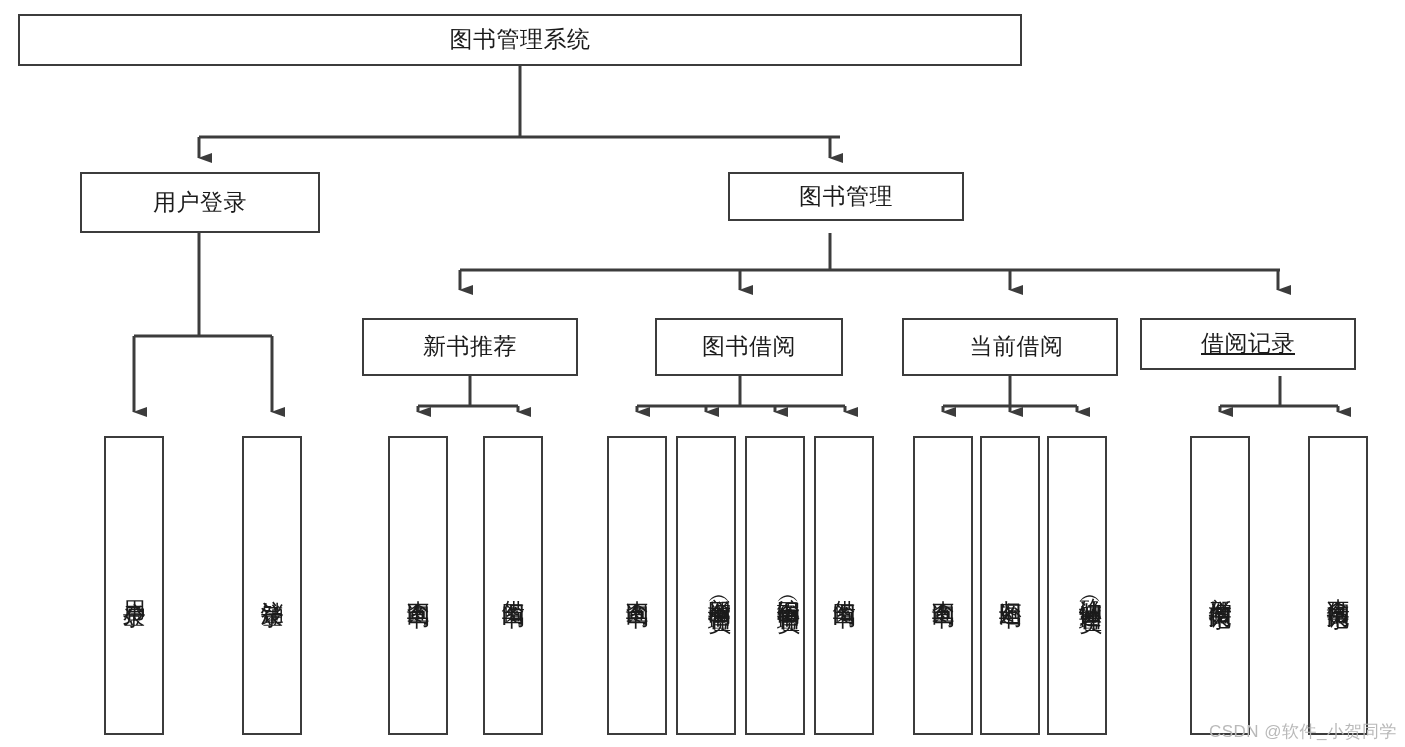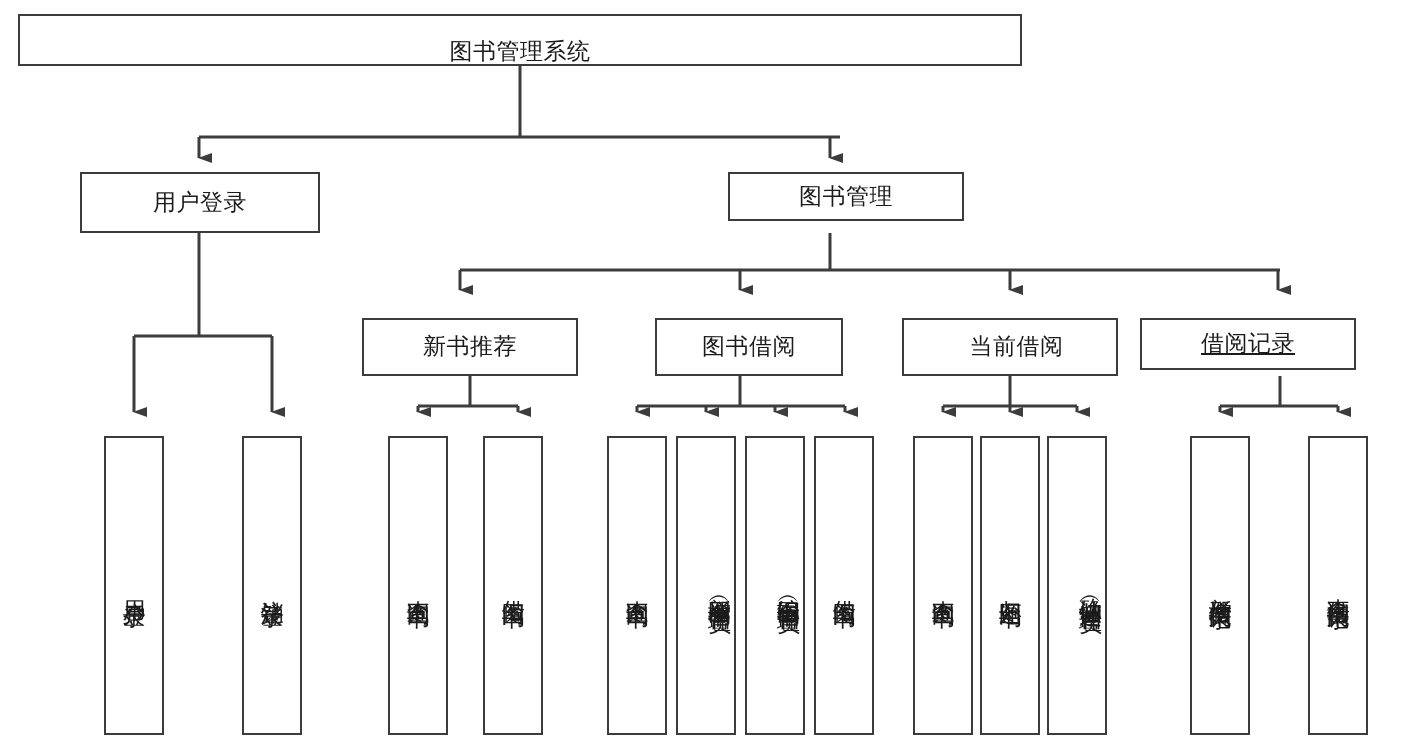--- a/index.html
+++ b/index.html
@@ -111,21 +111,21 @@
       <path d="M1010,406 L1010,412" marker-end="url(#arrow)"></path>
       <path d="M1077,406 L1077,412" marker-end="url(#arrow)"></path>
 
       <path d="M1280,376 L1280,406"></path>
       <path d="M1220,406 L1338,406"></path>
       <path d="M1220,406 L1220,412" marker-end="url(#arrow)"></path>
       <path d="M1338,406 L1338,412" marker-end="url(#arrow)"></path>
     </g>
   </svg>
 
-  <div class="node-box node-h" style="left:18px; top:14px; width:1004px; height:52px;align-items:flex-end;">
+  <div class="node-box node-h" style="left:18px; top:14px; width:1004px; height:52px;">
     <span>图书管理系统</span>
   </div>
 
   <div class="node-box node-h" style="left:80px; top:172px; width:240px; height:61px;">
     <span>用户登录</span>
   </div>
   <div class="node-box node-h" style="left:712px; top:172px; width:236px; height:49px;margin-left:16px;">
     <span>图书管理</span>
   </div>
 
@@ -179,13 +179,14 @@
     <span>确认归还（管理员）</span>
   </div>
 
   <div class="node-box node-v" style="left:1190px; top:436px; width:60px; height:299px;">
     <span>新增借阅记录</span>
   </div>
   <div class="node-box node-v" style="left:1308px; top:436px; width:60px; height:299px;">
     <span>查询借阅记录</span>
   </div>
 
+  <div class="watermark">CSDN @软件_小贺同学</div>
 </div>
 
 </body></html>

